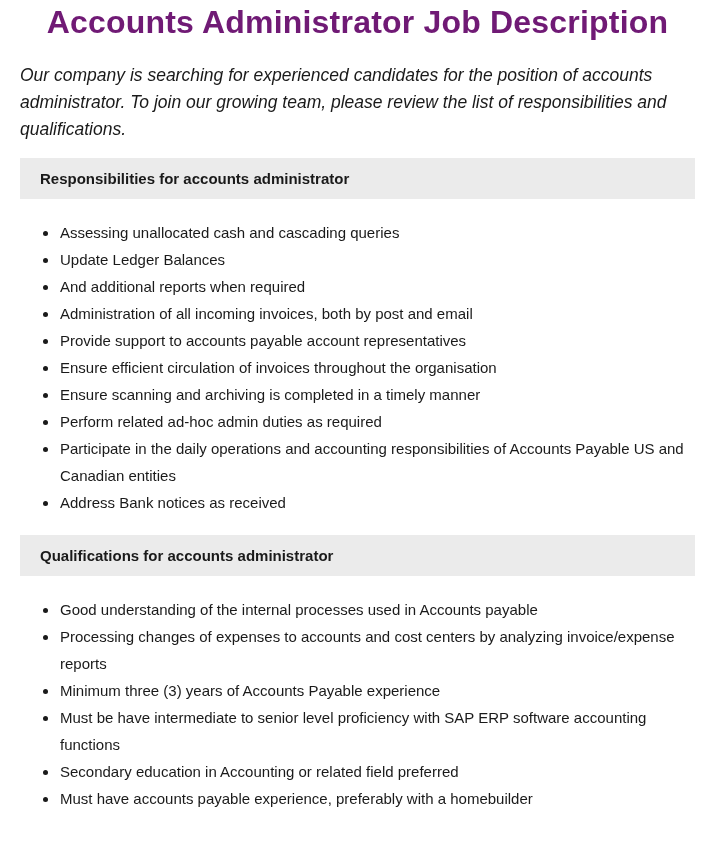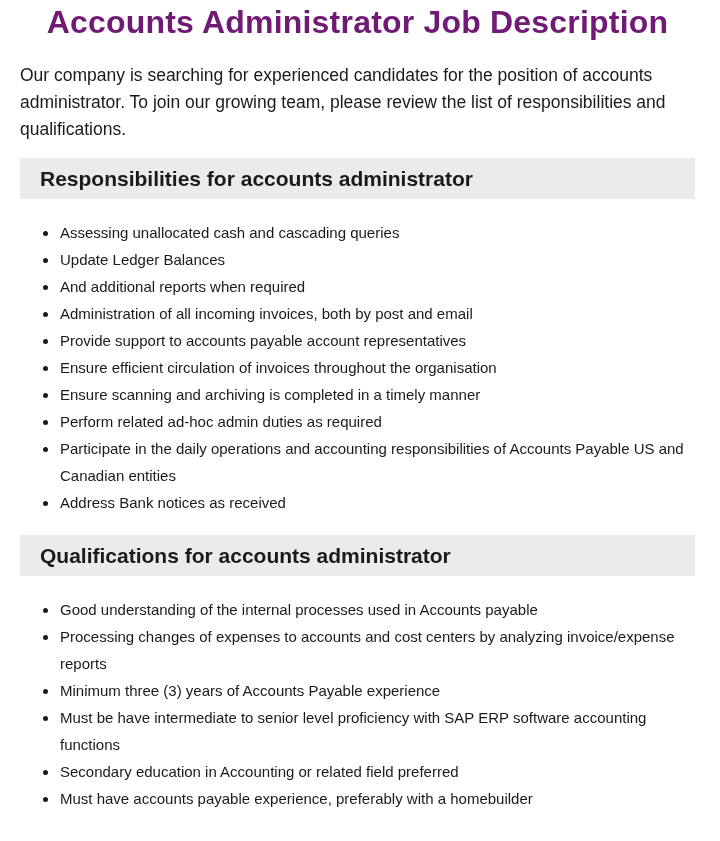--- a/index.html
+++ b/index.html
@@ -25,29 +25,30 @@
       font-weight: bold;
       line-height: 40px;
       letter-spacing: 0.2px;
       color: #701a75;
     }
     p.intro {
       margin: 20px 0 0 0;
       font-size: 17.5px;
       line-height: 27px;
       color: #1a1a1a;
+      font-style: italic;
     }
     .section-header {
       margin-top: 15px;
       background: #ebebeb;
       height: 41px;
       display: flex;
       align-items: center;
       padding-left: 20px;
-      font-size: 21px;
+      font-size: 15px;
       font-weight: bold;
       color: #1a1a1a;
     }
     ul.items {
       margin: 20px 0 0 0;
       padding: 0 0 0 40px;
       list-style: none;
     }
     ul.items li {
       position: relative;

